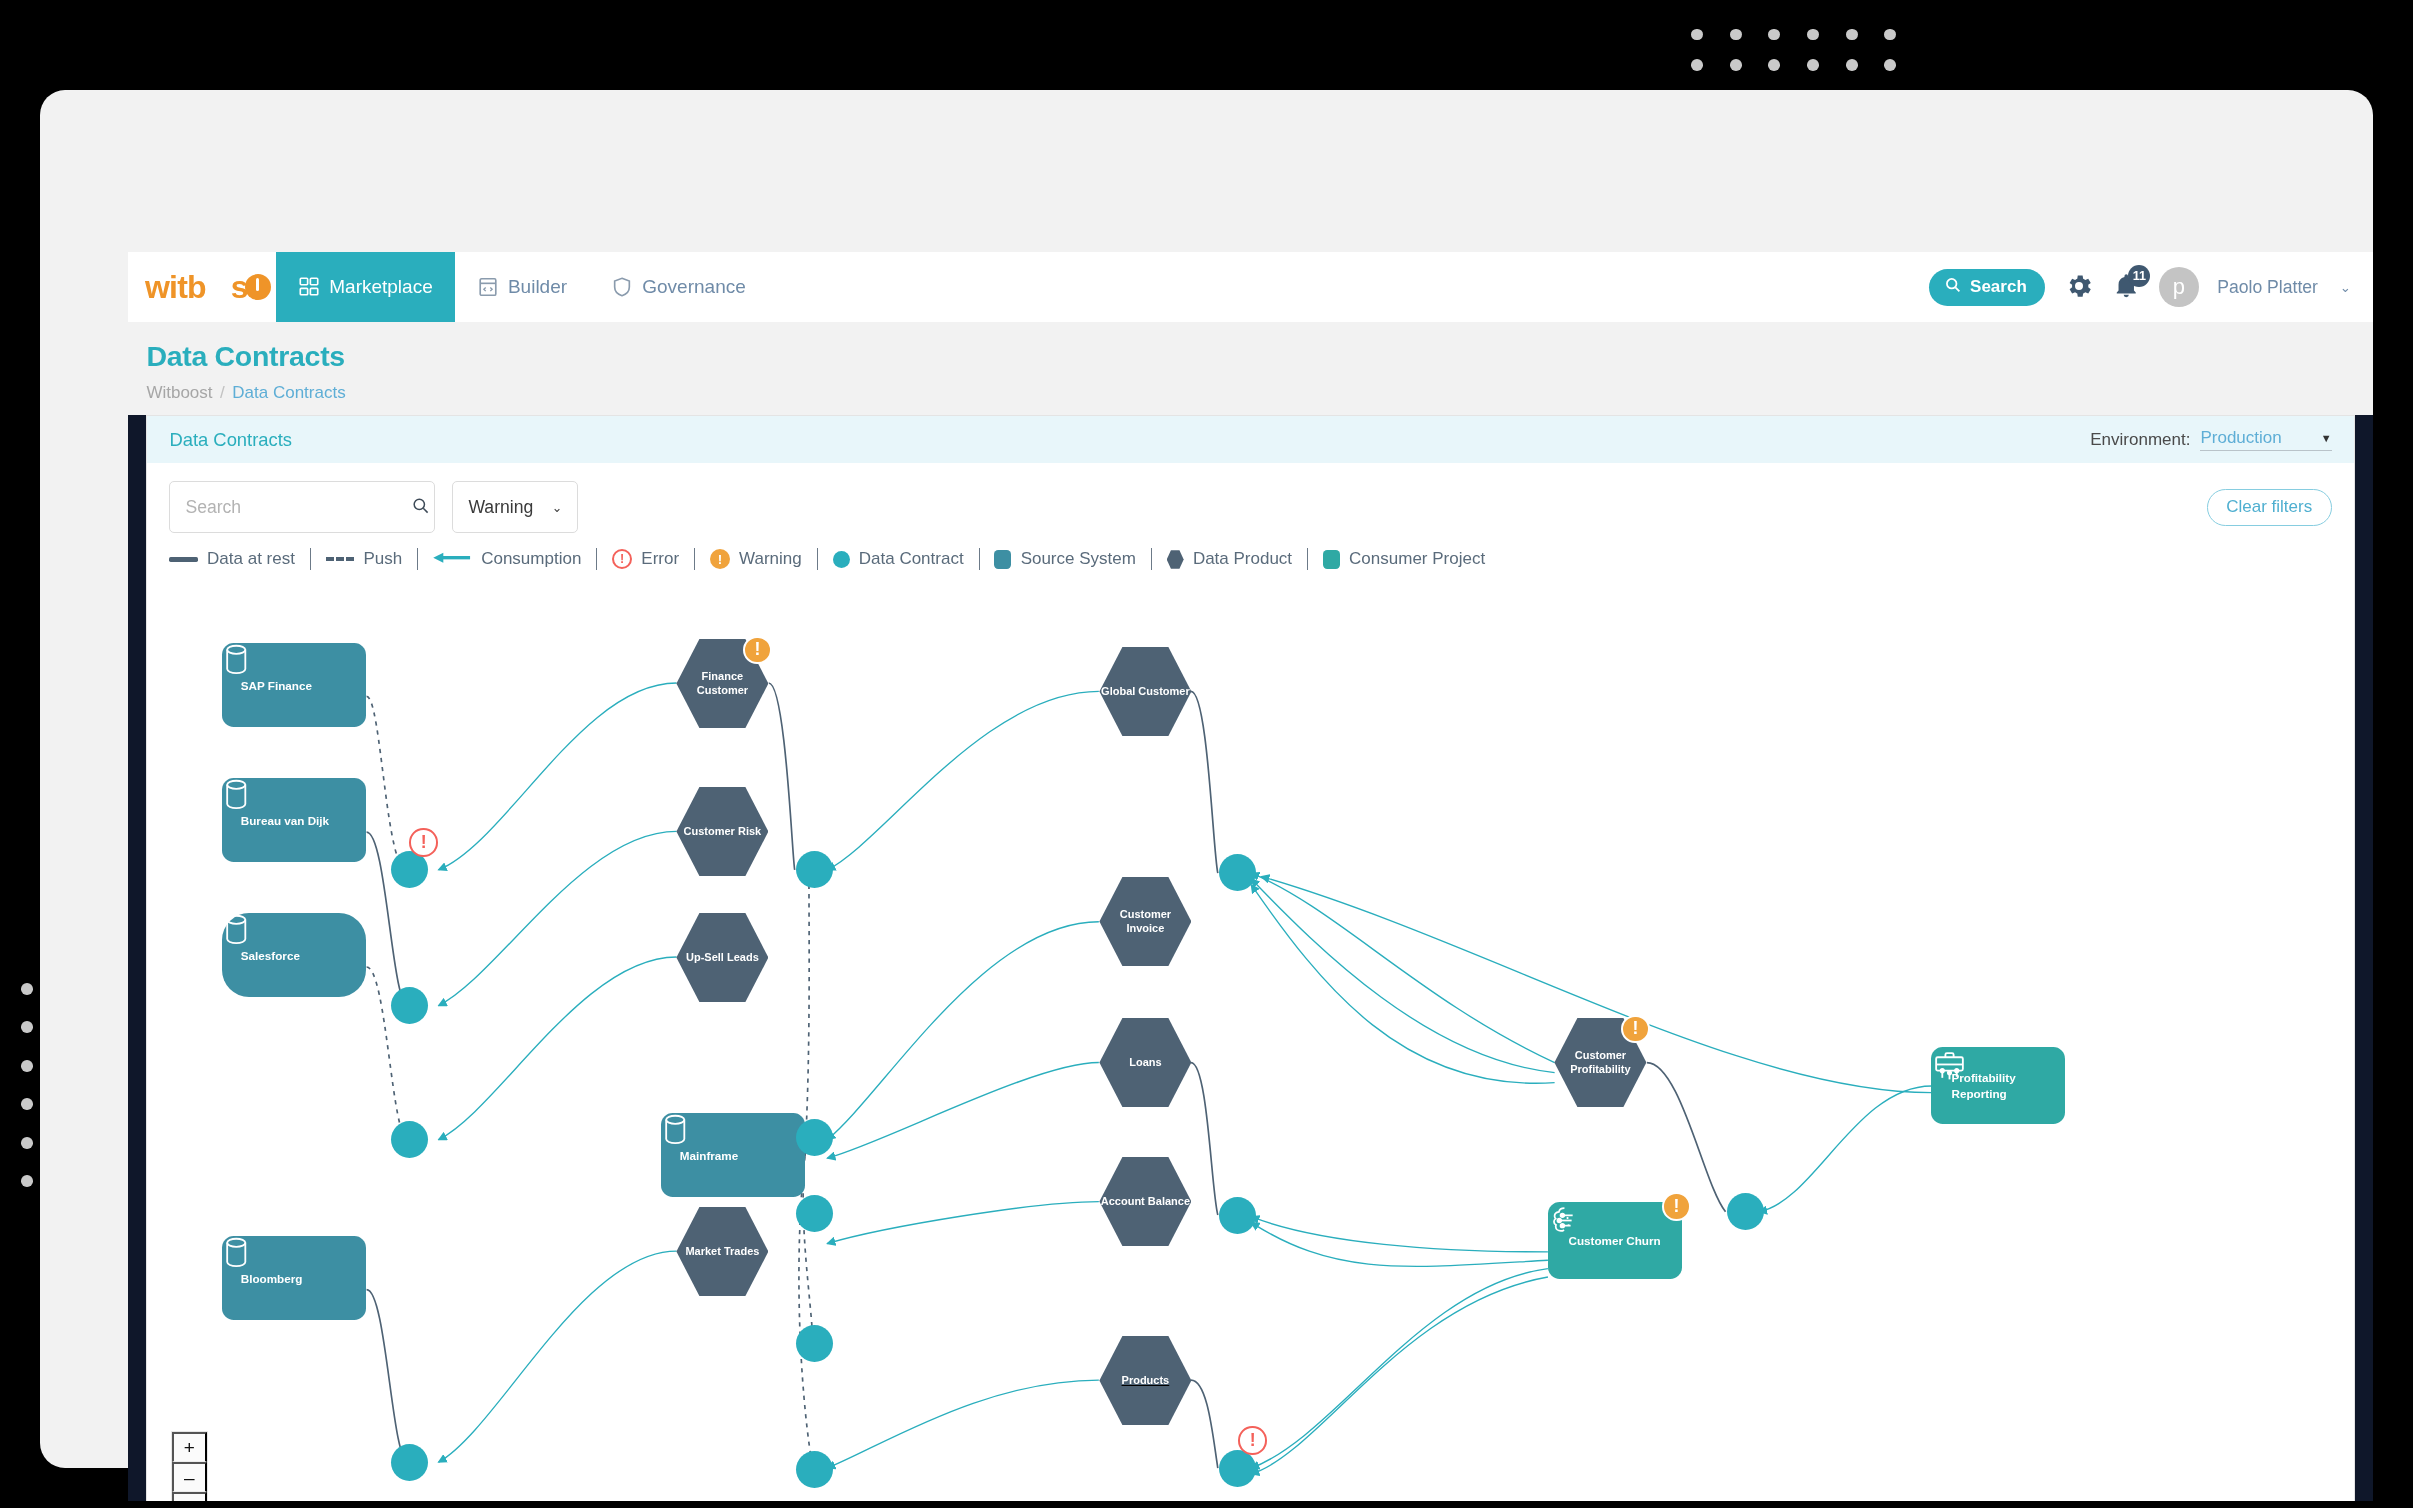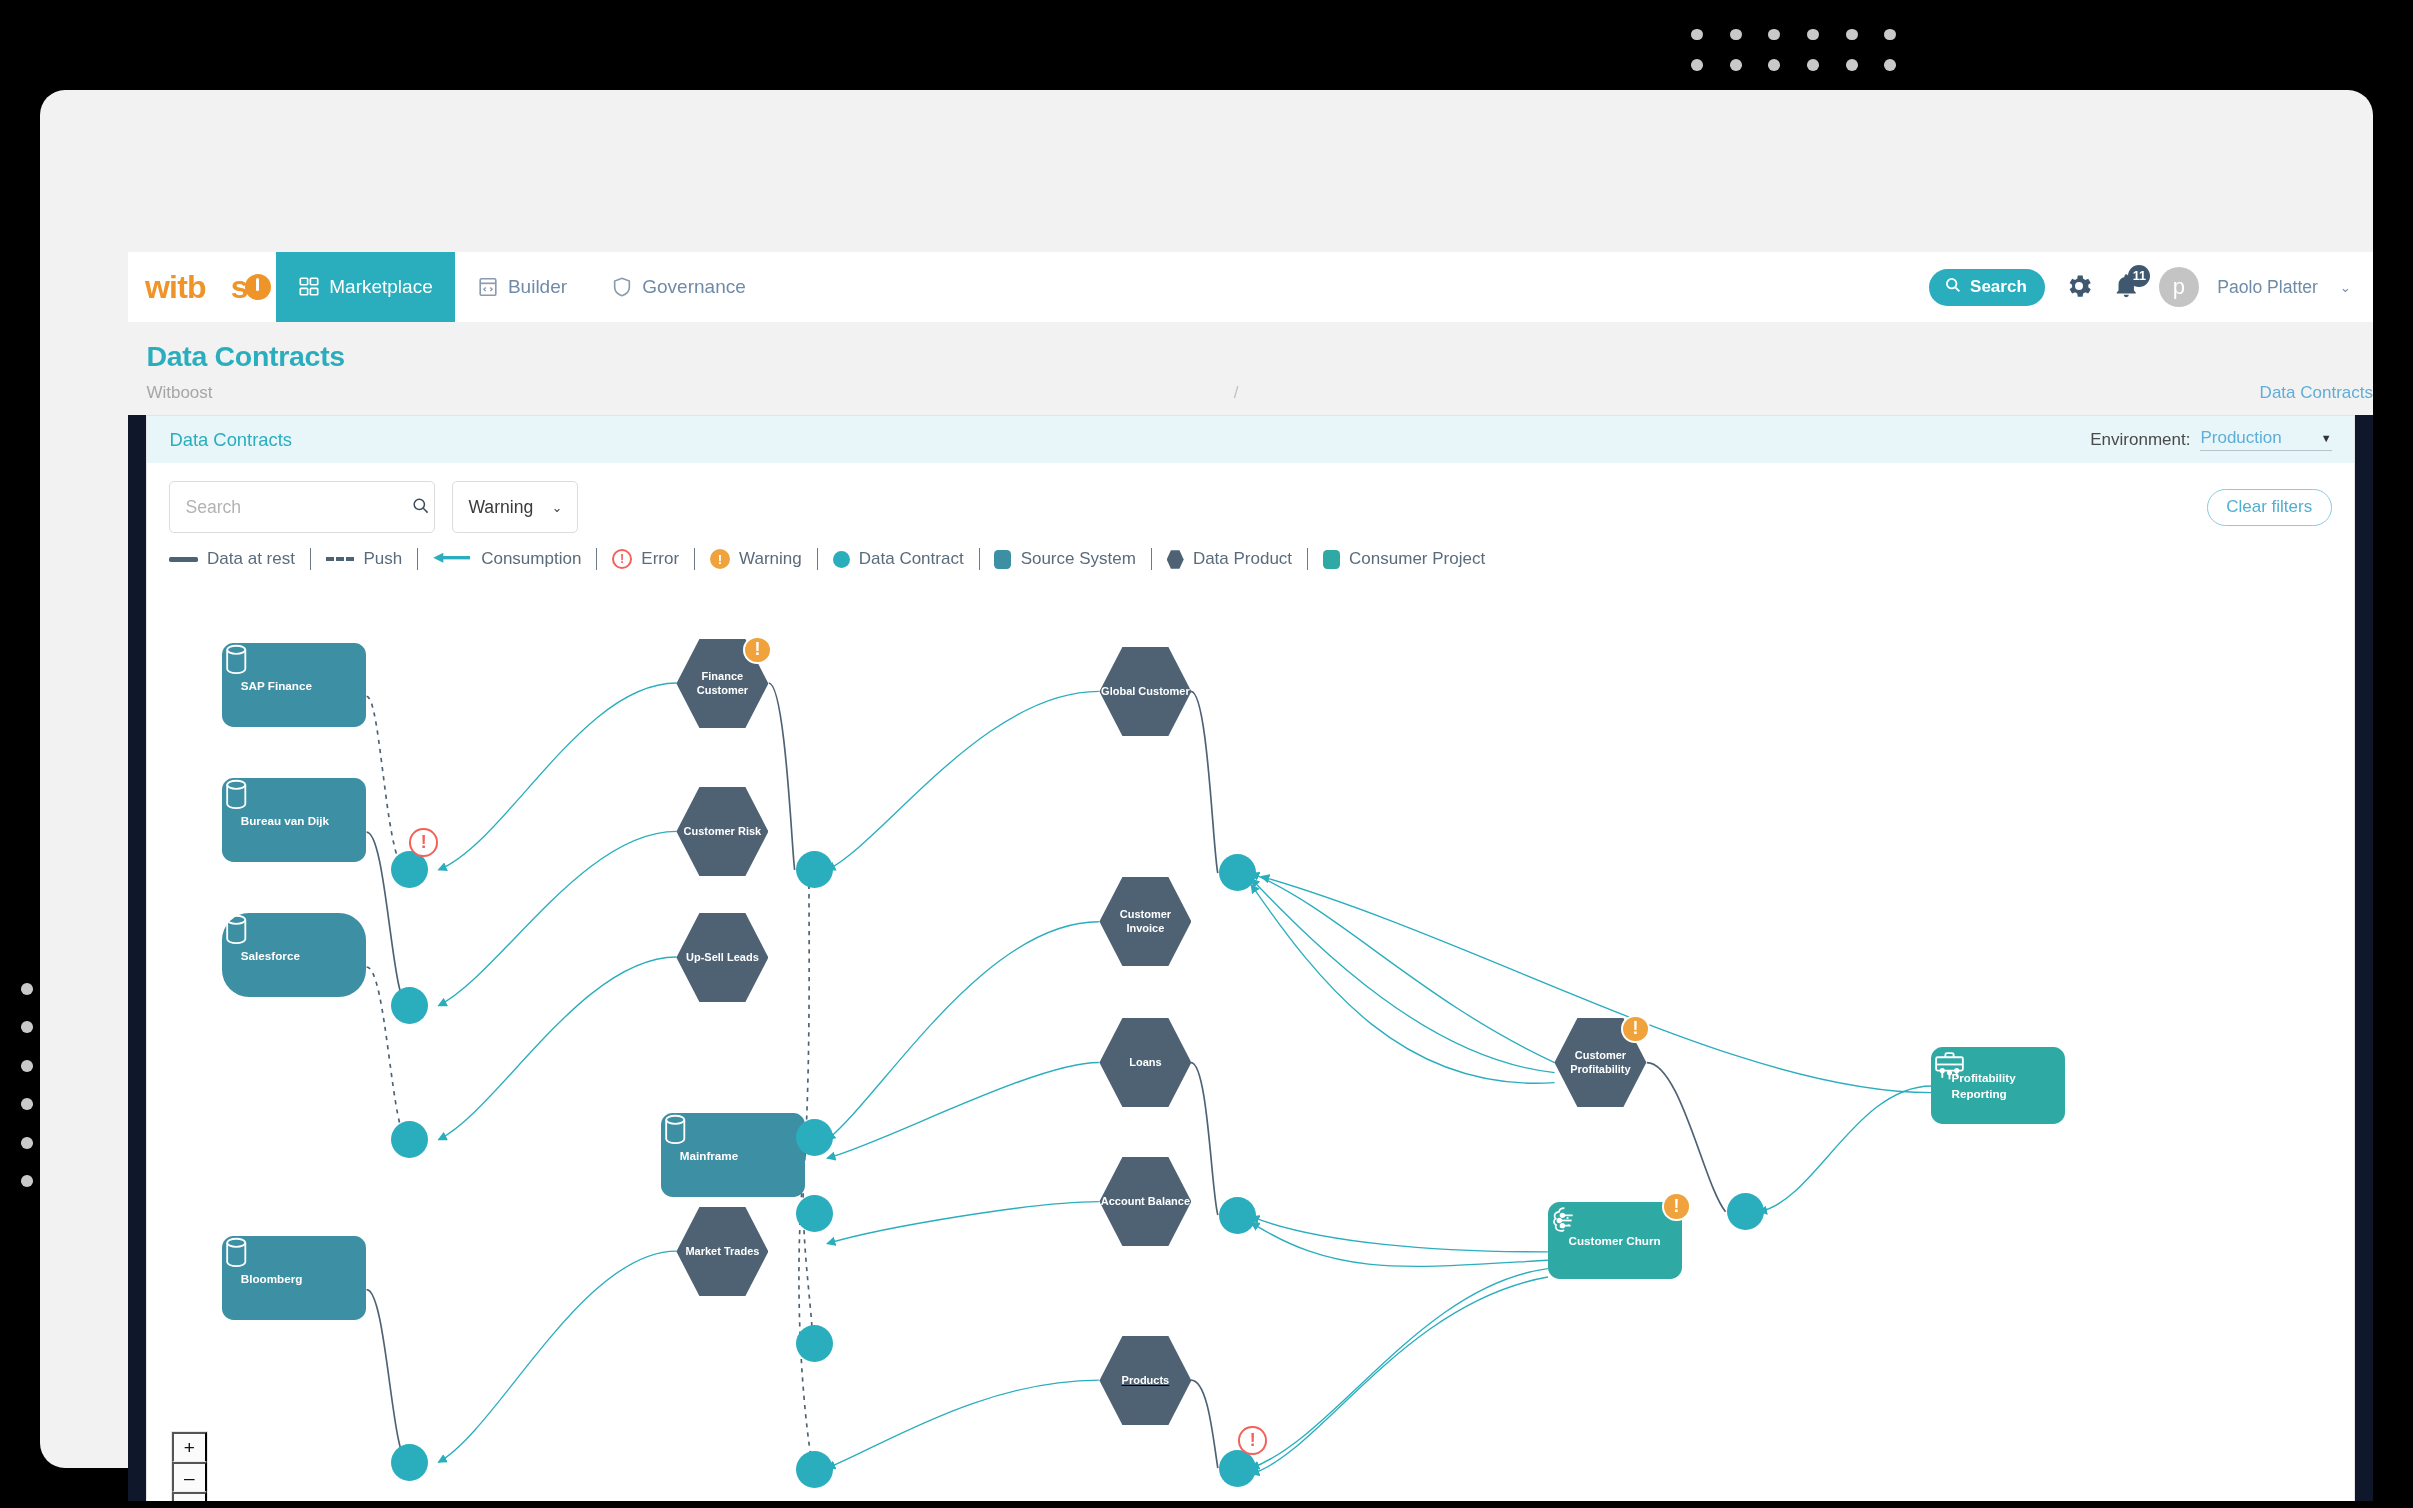--- a/index.html
+++ b/index.html
@@ -117,21 +117,21 @@
     background: #f2f2f2;
     padding: 18.4px 0 11.7px 18.4px;
   }
   #page-title {
     font-size: 28.5px; font-weight: bold; color: #2aaebd;
     letter-spacing: -0.3px;
   }
   #breadcrumb {
     margin-top: 10px;
     font-size: 17px; color: #a6a6a6;
-    display: flex; align-items: center; gap: 7.5px; justify-content: space-between;
+    display: flex; align-items: center; gap: 7.5px;
   }
   #breadcrumb .crumb-current { color: #5eaed6; }
   #breadcrumb .crumb-sep { color: #c2c2c2; }
 
   
   #card {
     margin: 0 18.4px 0 18.4px;
     background: #ffffff;
     border: 0.8px solid #e4e4e4;
     height: 1104px;

